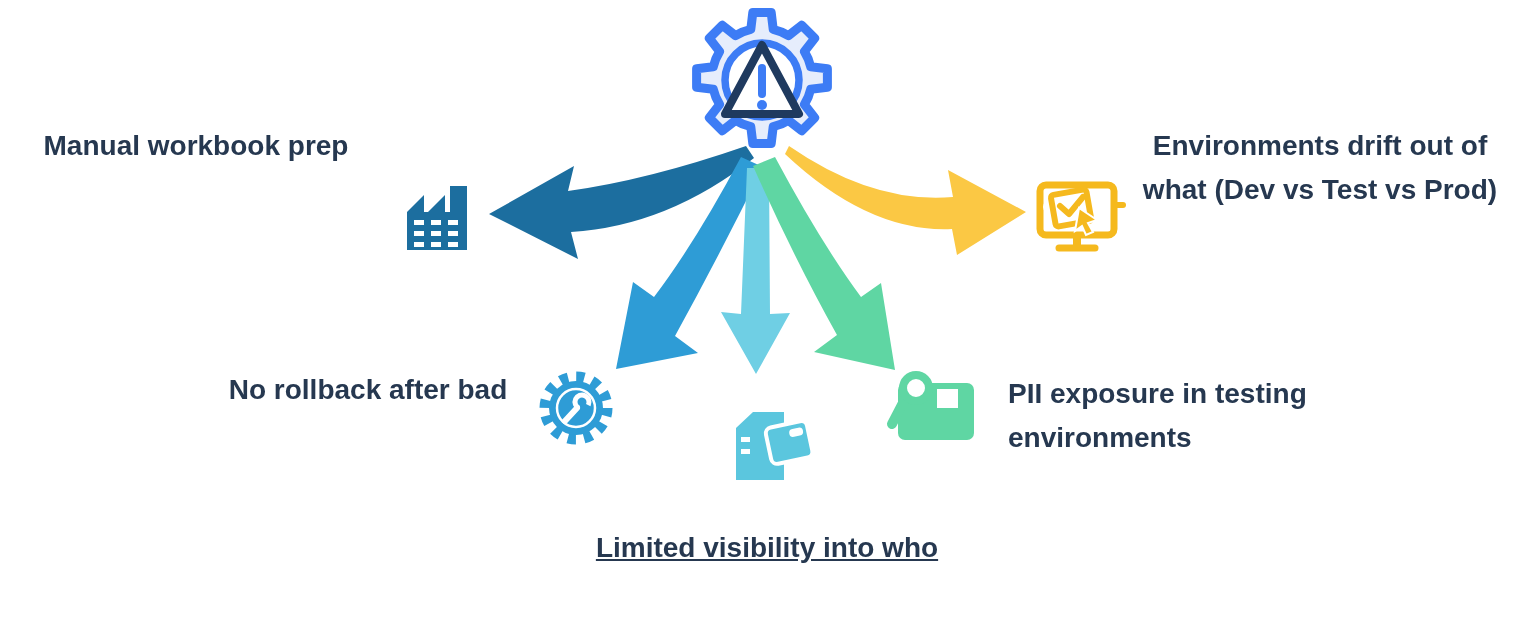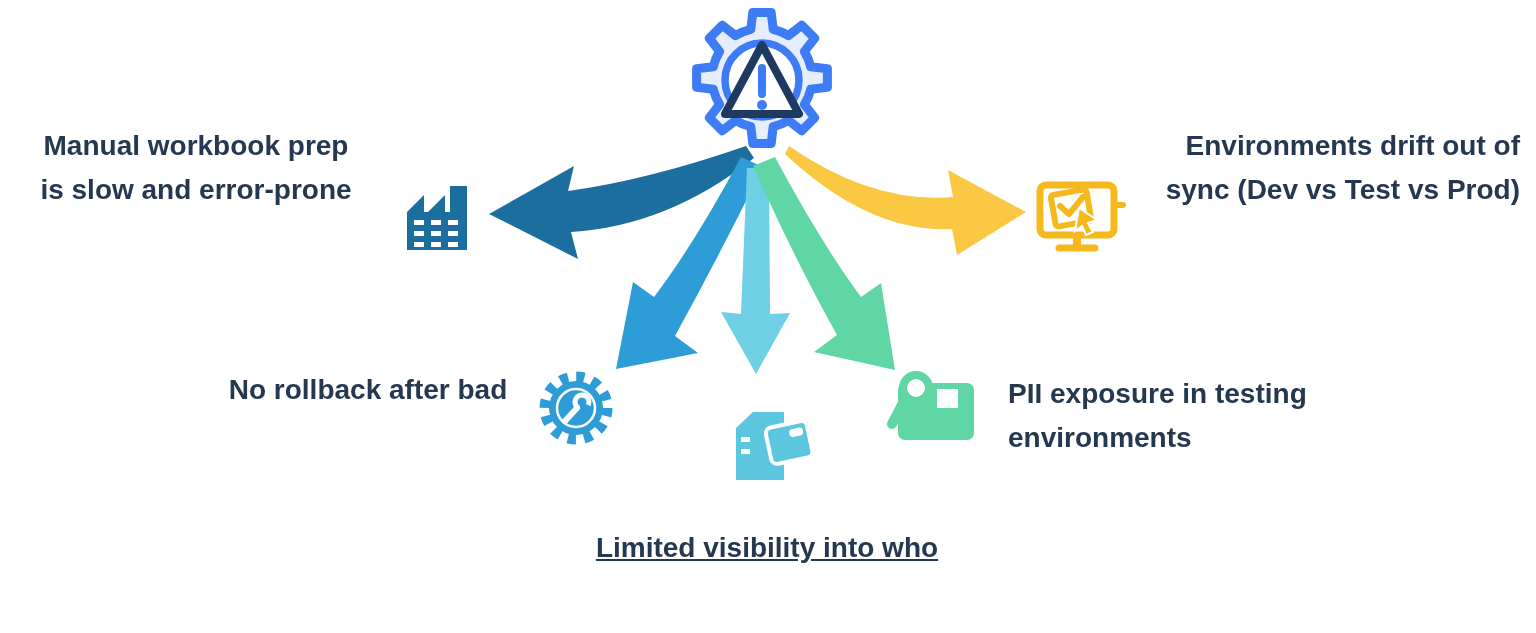--- a/index.html
+++ b/index.html
@@ -107,26 +107,25 @@
     <g>
       <rect x="898" y="383" width="76" height="57" rx="7" fill="#5FD6A3"></rect>
       <rect x="937" y="389" width="21" height="19" fill="#FFFFFF"></rect>
       <path d="M 905 399 L 892 424" stroke-width="10" stroke-linecap="round" fill="none" stroke="#5FD6A3"></path>
       <circle cx="916" cy="388" r="13" fill="#FFFFFF" stroke-width="8" stroke="#5FD6A3"></circle>
     </g>
   </svg>
 
   <div class="label center" style="left:6px; top:124px; width:380px;">
     <span class="line">Manual workbook prep</span>
-    <span class="line">is slow and error-prone</span>
   </div>
 
-  <div class="label center" style="left:1120px; top:124px; width:400px;text-align:right;">
+  <div class="label center" style="left:1120px; top:124px; width:400px;">
     <span class="line">Environments drift out of</span>
-    <span class="line">sync (Dev vs Test vs Prod)</span>
+    <span class="line">what (Dev vs Test vs Prod)</span>
   </div>
 
   <div class="label center" style="left:188px; top:368px; width:360px;">
     <span class="line">No rollback after bad</span>
   </div>
 
   <div class="label center" style="left:557px; top:526px; width:420px;text-decoration:underline;">
     <span class="line">Limited visibility into who</span>
   </div>
 

